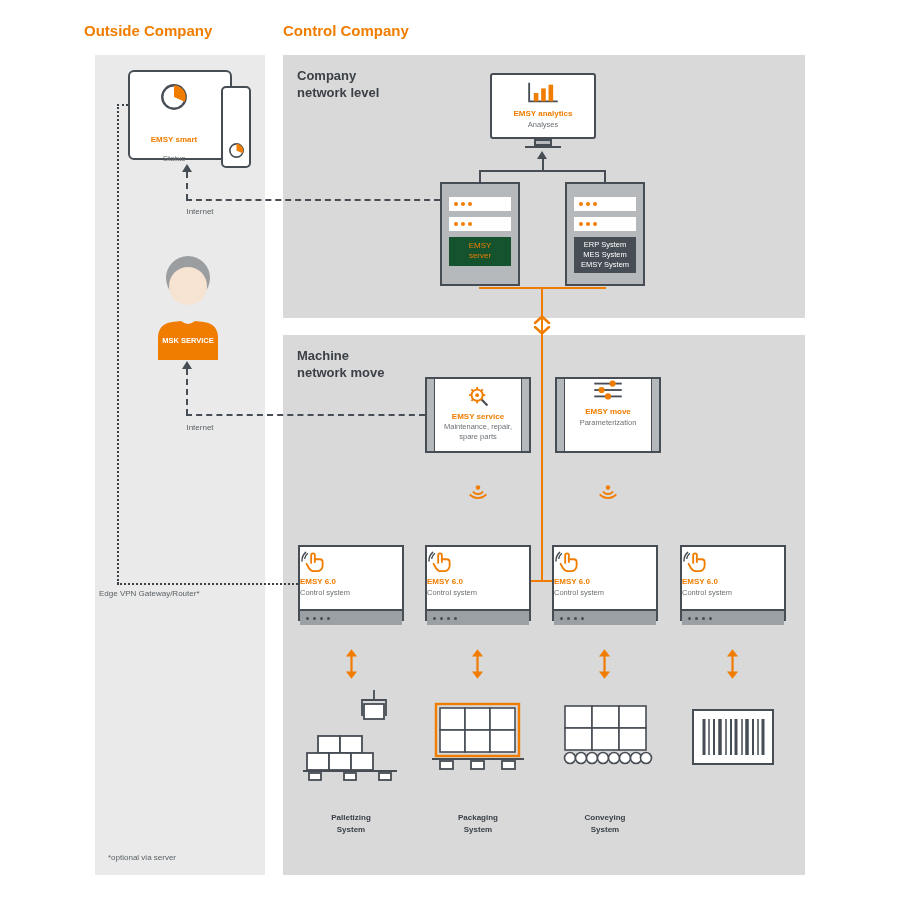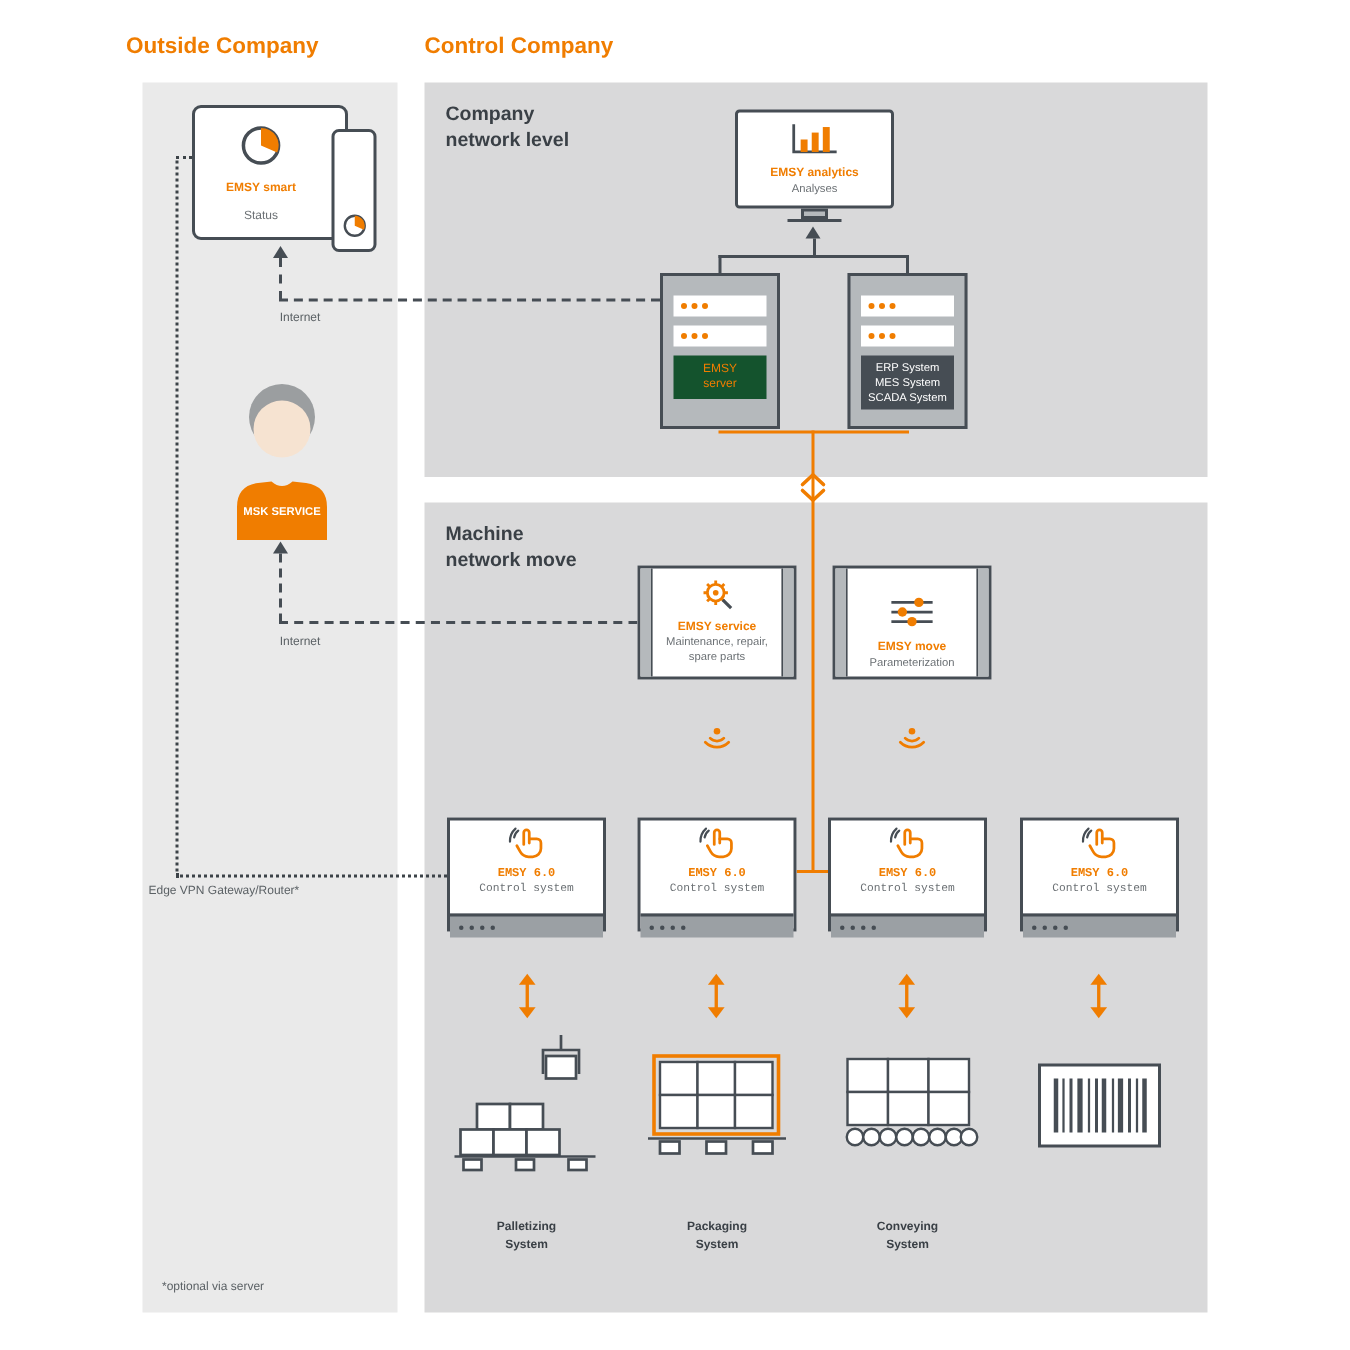--- a/index.html
+++ b/index.html
@@ -25,21 +25,21 @@
   .srv-row:first-child{margin-top:13px;}
   .srv-dot{width:4px;height:4px;border-radius:50%;background:#f07d00;}
   .srv-label{margin:6px 7px 0;background:#14532d;text-align:center;color:#f07d00;font-weight:400;font-size:8px;line-height:1.3;padding:4px 0;}
   .srv-label.dark{background:#464d54;color:#fff;font-weight:400;font-size:7.5px;line-height:1.35;padding:3px 0;}
   .dev{width:106px;height:76px;background:#fff;border:2px solid #464d54;text-align:center;}
   .bezel{position:absolute;top:0;width:7px;height:100%;background:#b5b9bc;}
   .bezel.l{left:0;border-right:1.5px solid #464d54;}
   .bezel.r{right:0;border-left:1.5px solid #464d54;}
   .dev-content{position:relative;margin:0 10px;padding-top:5px;}
   .ctrl{width:106px;height:76px;background:#fff;border:2px solid #464d54;}
-  .ctrl-body{height:58px;text-align:center;padding-top:4px;font-family:Liberation Mono, monospace;}
+  .ctrl-body{height:58px;padding-top:4px;}
   .ctrl-strip{height:14px;background:#9ba0a4;border-top:2px solid #464d54;display:flex;align-items:center;gap:4px;padding-left:6px;}
   .pdot{width:3px;height:3px;border-radius:50%;background:#464d54;}
   .tablet{left:128px;top:70px;width:104px;height:90px;background:#fff;border:2px solid #464d54;border-radius:6px;text-align:center;padding:10px 16px 0 4px;z-index:1;}
   .phone{left:221px;top:86px;width:30px;height:82px;background:#fff;border:2px solid #464d54;border-radius:5px;z-index:2;display:flex;align-items:flex-end;justify-content:center;padding-bottom:7px;}
   .monitor{left:490px;top:73px;width:106px;height:66px;background:#fff;border:2px solid #464d54;border-radius:3px;text-align:center;padding-top:6px;}
 </style>
 </head>
 <body>
 
 <div class="canvas">
@@ -83,21 +83,21 @@
   <svg class="abs" style="left:533px;top:315px;" width="18" height="20" viewBox="0 0 18 20">
     <path d="M2,8 L9,1.5 L16,8" fill="none" stroke="#f07d00" stroke-width="2.4" stroke-linecap="round" stroke-linejoin="round"></path>
     <path d="M2,12 L9,18.5 L16,12" fill="none" stroke="#f07d00" stroke-width="2.4" stroke-linecap="round" stroke-linejoin="round"></path>
   </svg>
 
   <div class="abs tablet">
     <svg width="30" height="30" viewBox="0 0 32 32">
       <circle cx="16" cy="16" r="12.5" fill="#fff" stroke="#464d54" stroke-width="2.5"></circle>
       <path d="M16,16 L16,3.5 A12.5,12.5 0 0 1 27.5,21 Z" fill="#f07d00"></path>
     </svg>
-    <div class="orange-name" style="margin-top:3px;">EMSY smart</div>
+    <div class="orange-name" style="margin-top:19px;">EMSY smart</div>
     <div class="sub-gray" style="margin-top:10px;font-size:8px;">Status</div>
   </div>
   <div class="abs phone">
     <svg width="17" height="17" viewBox="0 0 32 32">
       <circle cx="16" cy="16" r="12.5" fill="#fff" stroke="#464d54" stroke-width="3"></circle>
       <path d="M16,16 L16,3.5 A12.5,12.5 0 0 1 27.5,21 Z" fill="#f07d00"></path>
     </svg>
   </div>
 
   <svg class="abs" style="left:146px;top:250px;" width="84" height="110" viewBox="0 0 84 110">
@@ -143,21 +143,21 @@
         <span class="srv-dot"></span>
         <span class="srv-dot"></span>
       </div>
     <div class="srv-row">
         <span class="srv-dot"></span>
         <span class="srv-dot"></span>
         <span class="srv-dot"></span>
       </div>
     <div class="srv-label dark pre">ERP System
 MES System
-SCADA System</div>
+EMSY System</div>
   </div>
 
   <div class="abs dev" style="left:425px;top:377px;">
     <div class="bezel l"></div>
     <div class="bezel r"></div>
     <div class="dev-content">
       <svg width="24" height="24" viewBox="0 0 28 28">
         <g stroke="#f07d00" stroke-width="2.2" fill="none">
           <circle cx="13" cy="13" r="6.5"></circle>
           <path d="M13,3.5 V6.5 M13,19.5 V22.5 M3.5,13 H6.5 M19.5,13 H22.5 M6.3,6.3 L8.4,8.4 M17.6,17.6 L19.7,19.7 M19.7,6.3 L17.6,8.4 M8.4,17.6 L6.3,19.7"></path>
@@ -167,21 +167,21 @@
       </svg>
       <div class="orange-name">EMSY service</div>
       <div class="sub-gray pre" style="margin-top:1px;line-height:1.3;">Maintenance, repair,
 spare parts</div>
     </div>
   </div>
 
   <div class="abs dev" style="left:555px;top:377px;">
     <div class="bezel l"></div>
     <div class="bezel r"></div>
-    <div class="dev-content" style="padding-top:18px;">
+    <div class="dev-content" style="padding-top:0;">
       <svg width="32" height="22" viewBox="0 0 34 24">
         <g stroke="#464d54" stroke-width="2">
           <line x1="2" y1="5" x2="32" y2="5"></line>
             <line x1="2" y1="12" x2="32" y2="12"></line>
             <line x1="2" y1="19" x2="32" y2="19"></line>
         </g>
         <g fill="#f07d00">
           <circle cx="22" cy="5" r="3.4"></circle>
             <circle cx="10" cy="12" r="3.4"></circle>
             <circle cx="17" cy="19" r="3.4"></circle>

